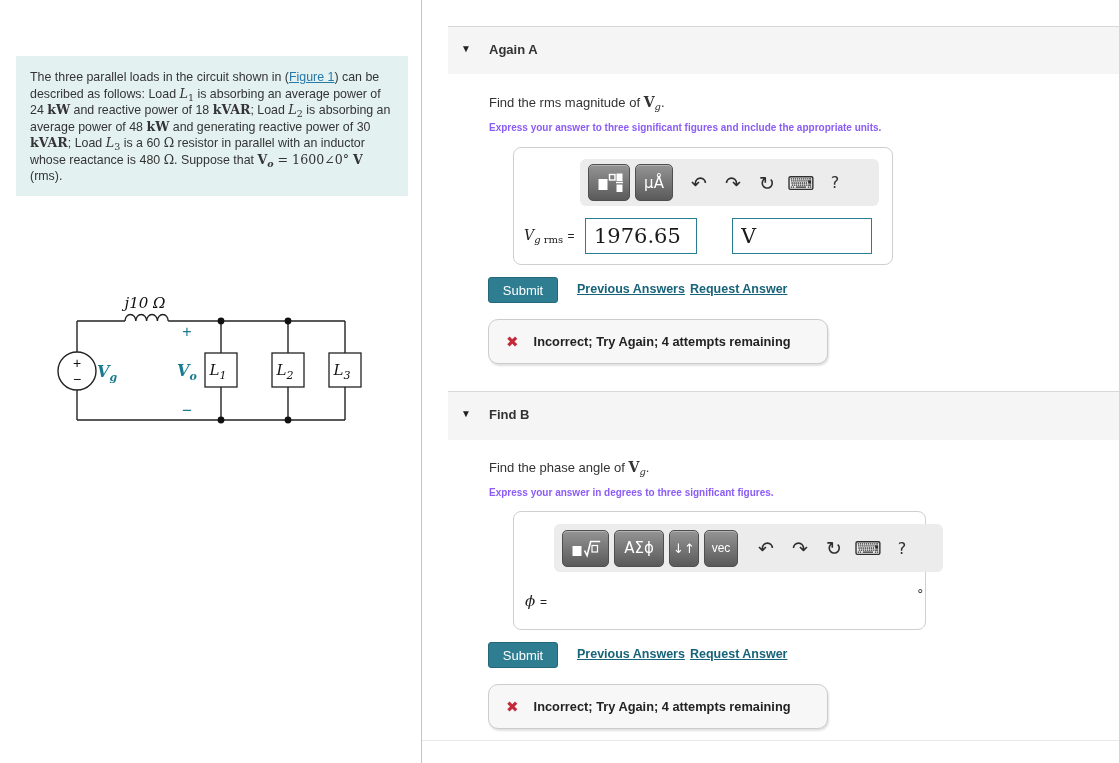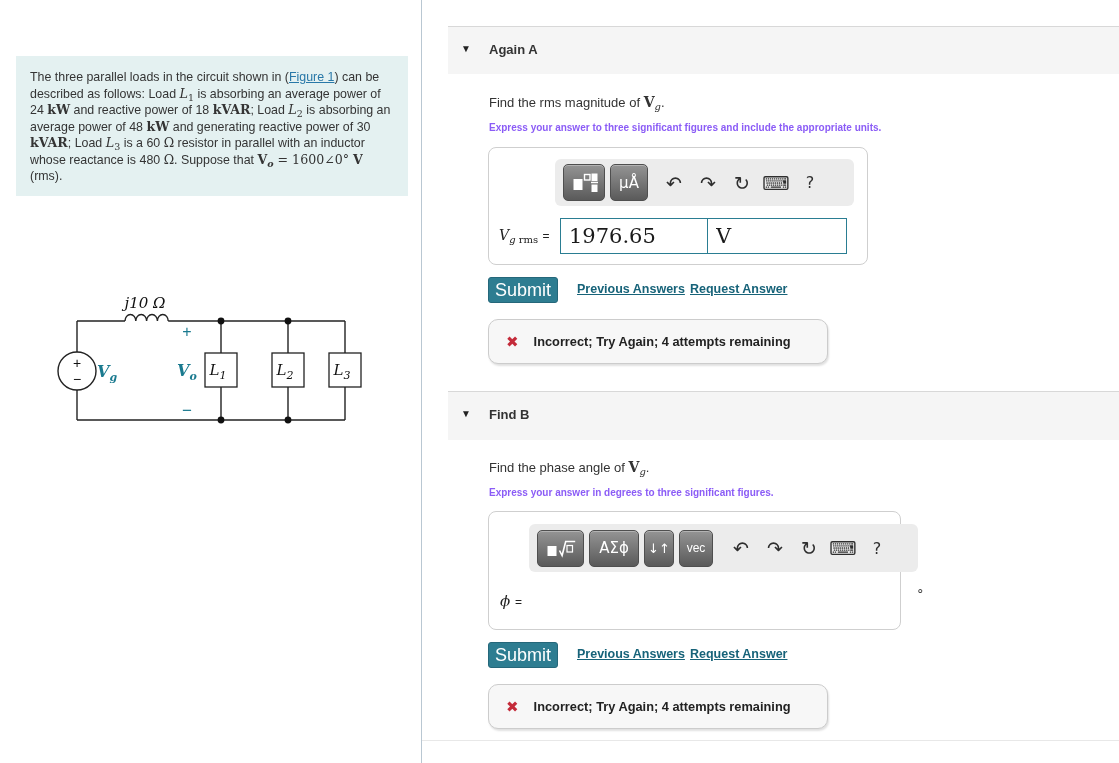--- a/index.html
+++ b/index.html
@@ -34,21 +34,21 @@
   .band-a { top:26px; height:48px; }
   .band-b { top:391px; height:49px; }
   .caret { position:absolute; left:13px; top:16px; font-size:10px; color:#222; cursor:pointer; }
   .part-title { position:absolute; left:41px; top:15px; font-size:13px; font-weight:bold; color:#333; }
 
   .prompt { position:absolute; left:489px; font-size:13px; color:#333; }
   .prompt .pv { font-family:"DejaVu Serif", serif; font-weight:bold; font-size:14px; }
   .prompt sub { font-size:10px; font-family:"DejaVu Serif", serif; font-style:italic; vertical-align:-3px; line-height:0; }
   .instruction { position:absolute; left:489px; font-size:10px; font-weight:bold; color:#8b5cf6; }
 
-  .answer-box { position:absolute; left:488px; background:#fff; border:1px solid #cfcfcf; border-radius:8px; }
+  .answer-box { position:absolute; left:513px; background:#fff; border:1px solid #cfcfcf; border-radius:8px; }
   .abox-a { top:147px; width:380px; height:118px; }
   .abox-b { top:511px; width:413px; height:119px; }
 
   .toolstrip { position:absolute; background:#ececec; border-radius:6px; display:flex; align-items:center; padding-left:8px; }
   .strip-a { left:66px; top:11px; width:299px; height:47px; }
   .strip-b { left:40px; top:12px; width:389px; height:48px; }
 
   .dbtn { height:37px; border:1px solid #4f4f4f; border-radius:5px; margin-right:5px;
     background:linear-gradient(#949494,#5a5a5a); box-shadow:inset 0 1px 0 rgba(255,255,255,.3);
     color:#fff; display:flex; align-items:center; justify-content:center; cursor:pointer; }
@@ -60,21 +60,21 @@
 
   .ans-label { position:absolute; font-size:14px; color:#222; font-family:"DejaVu Serif", serif; font-style:italic; }
   .ans-label .lsub { font-size:10px; vertical-align:-3px; line-height:0; }
   .ans-label .lsub .rm { font-style:normal; }
   .ans-label .eq { font-family:"Liberation Sans", sans-serif; font-style:normal; font-size:12px; }
   .ans-input { position:absolute; border:1.5px solid #2a7d92; background:#fff; color:#1a1a1a;
     font-family:"DejaVu Serif", serif; font-size:21px; padding:0 0 0 8px; outline:none; }
   .degree { position:absolute; left:917px; top:587px; font-size:13px; color:#444; font-family:"DejaVu Serif", serif; }
 
   .submit-btn { position:absolute; left:488px; width:70px; height:26px; background:#2e7d91; color:#fff;
-    border:1px solid #25677a; border-radius:3px; font-size:18px; font-family:"Liberation Sans", sans-serif; cursor:pointer; }
+    border:1px solid #25677a; border-radius:3px; font-size:13px; font-family:"Liberation Sans", sans-serif; cursor:pointer; }
   .ans-link { position:absolute; font-size:12.5px; font-weight:bold; color:#176379; text-decoration:underline; cursor:pointer; }
 
   .feedback { position:absolute; left:488px; width:340px; height:45px; background:#f7f7f7;
     border:1px solid #ccc; border-radius:10px; box-shadow:1px 2px 2px rgba(0,0,0,.12);
     display:flex; align-items:center; }
   .fb-x { color:#c42b3a; font-size:15px; font-weight:bold; margin-left:17px; font-family:"DejaVu Sans", sans-serif; }
   .fb-text { margin-left:15px; font-size:12.8px; font-weight:bold; color:#222; }
 </style>
 </head>
 <body>
@@ -153,21 +153,21 @@
       <div class="dbtn greek" style="width:38px;">μÅ</div>
       <div class="ibtn" style="margin-left:4px;">↶</div>
       <div class="ibtn">↷</div>
       <div class="ibtn">↻</div>
       <div class="ibtn">⌨</div>
       <div class="ibtn small">?</div>
     </div>
     <div class="ans-label" style="left:10px; top:79px;">
       <span>V</span><span class="lsub"><span>g</span>&nbsp;<span class="rm">rms</span></span> <span class="eq">=</span>
     </div>
-    <input class="ans-input" style="left: 71px; top: 70px; width: 148px; height: 36px;" value="1976.65">
+    <input class="ans-input" style="left: 71px; top: 70px; width: 112px; height: 36px;" value="1976.65">
     <input class="ans-input" style="left: 218px; top: 70px; width: 140px; height: 36px;" value="V">
   </div>
 
   <button class="submit-btn" style="top:277px;">Submit</button>
   <span class="ans-link" style="left:577px; top:282px;">Previous Answers</span>
   <span class="ans-link" style="left:690px; top:282px;">Request Answer</span>
 
   <div class="feedback" style="top:319px;">
     <span class="fb-x">✖</span>
     <span class="fb-text">Incorrect; Try Again; 4 attempts remaining</span>

